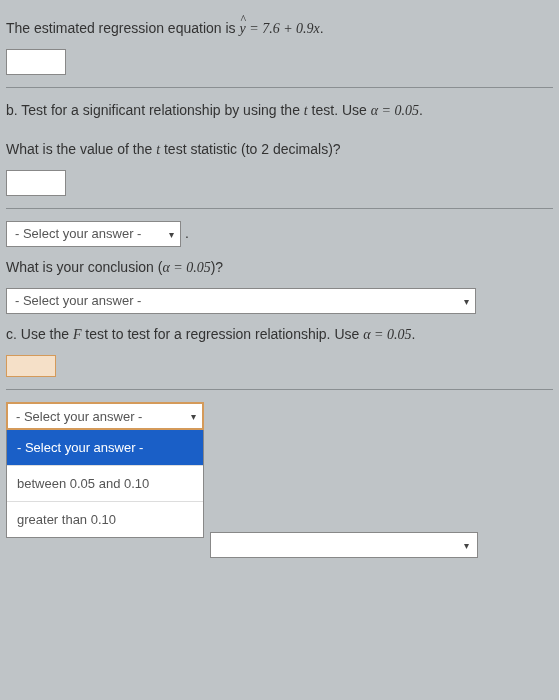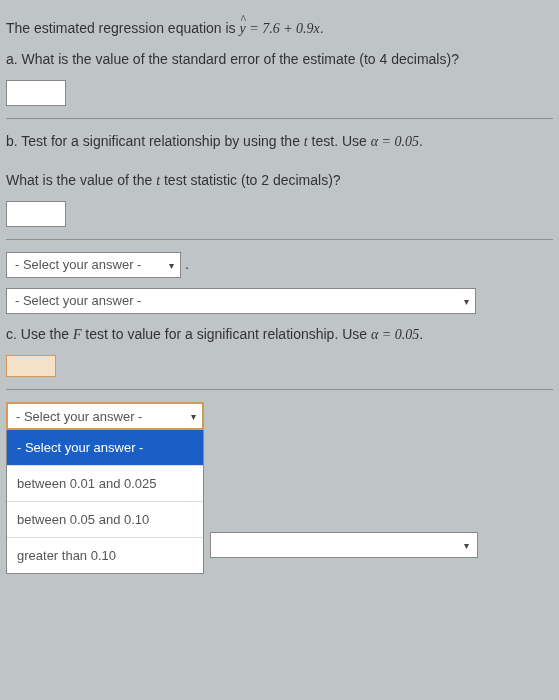--- a/index.html
+++ b/index.html
@@ -139,23 +139,20 @@
 </head>
 <body>
 
 <div class="content">
 
   <div class="line">
     <span>The estimated regression equation is </span>
     <span class="math bold"><span class="hat">y</span><span> = 7.6 + 0.9</span><span>x</span></span><span>.</span>
   </div>
 
-  <div class="line">
-    <span class="bold">a.</span><span> What is the value of the standard error of the estimate (to </span><span class="bold">4</span><span> decimals)?</span>
-  </div>
 
   <div class="line">
     <input type="text" class="input-short" style="">
   </div>
 
   <hr class="sep">
 
   <div class="line">
     <span class="bold">b.</span><span> Test for a significant relationship by using the </span><span class="math bold">t</span><span> test. Use </span><span class="math">α = 0.05</span><span>.</span>
   </div>
@@ -171,49 +168,51 @@
   <hr class="sep">
 
 
   <div class="line">
     <span class="select-box select-narrow">
       <span class="label">- Select your answer -</span>
       <span class="caret">▾</span>
     </span><span> .</span>
   </div>
 
+  <div class="line">
+    <span>What is your conclusion (</span><span class="math">α = 0.05</span><span>)?</span>
+  </div>
 
   <div class="line">
     <span class="select-box select-wide">
       <span class="label">- Select your answer -</span>
       <span class="caret">▾</span>
     </span>
   </div>
 
   <div class="line">
-    <span class="bold">c.</span><span> Use the </span><span class="math bold">F</span><span> test to value for a significant relationship. Use </span><span class="math">α = 0.05</span><span>.</span>
+    <span class="bold">c.</span><span> Use the </span><span class="math bold">F</span><span> test to test for a regression relationship. Use </span><span class="math">α = 0.05</span><span>.</span>
   </div>
 
 
   <div class="line">
     <input type="text" class="input-orange" style="">
   </div>
 
   <hr class="sep">
 
 
   <div class="wide-beside">
     <div class="dropdown-container">
       <div class="dropdown-open-btn">
         <span>- Select your answer -</span>
         <span class="caret">▾</span>
       </div>
       <div class="dropdown-list">
         <div class="opt selected">- Select your answer -</div>
-        <div class="opt">between 0.01 and 0.025</div>
         <div class="opt">between 0.05 and 0.10</div>
         <div class="opt">greater than 0.10</div>
 
       </div>
     </div>
     <div class="wide-right">
       <span class="select-rest">
         <span class="caret">▾</span>
       </span>
     </div>

